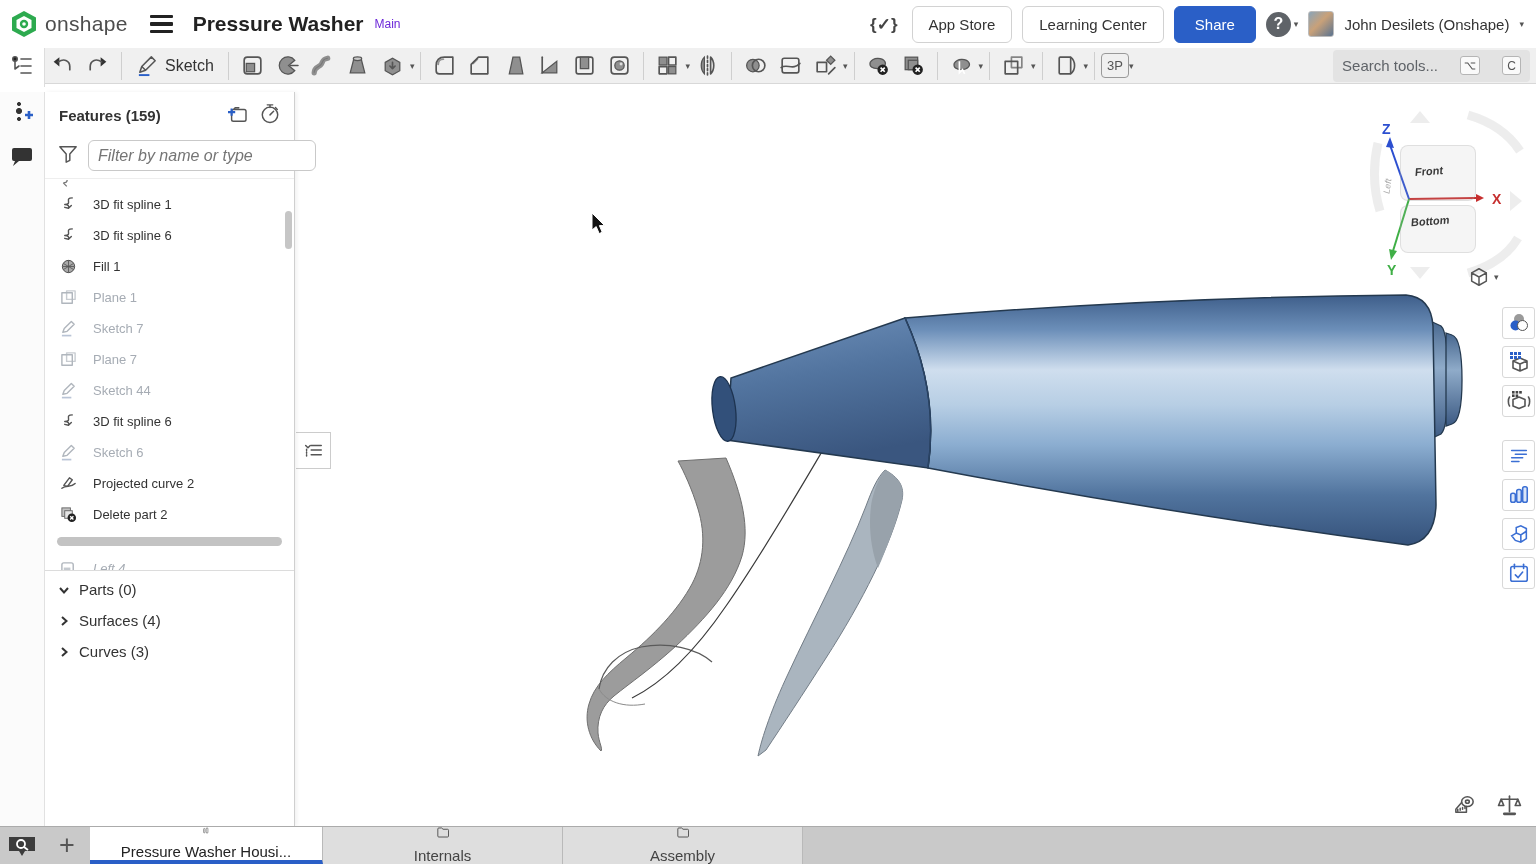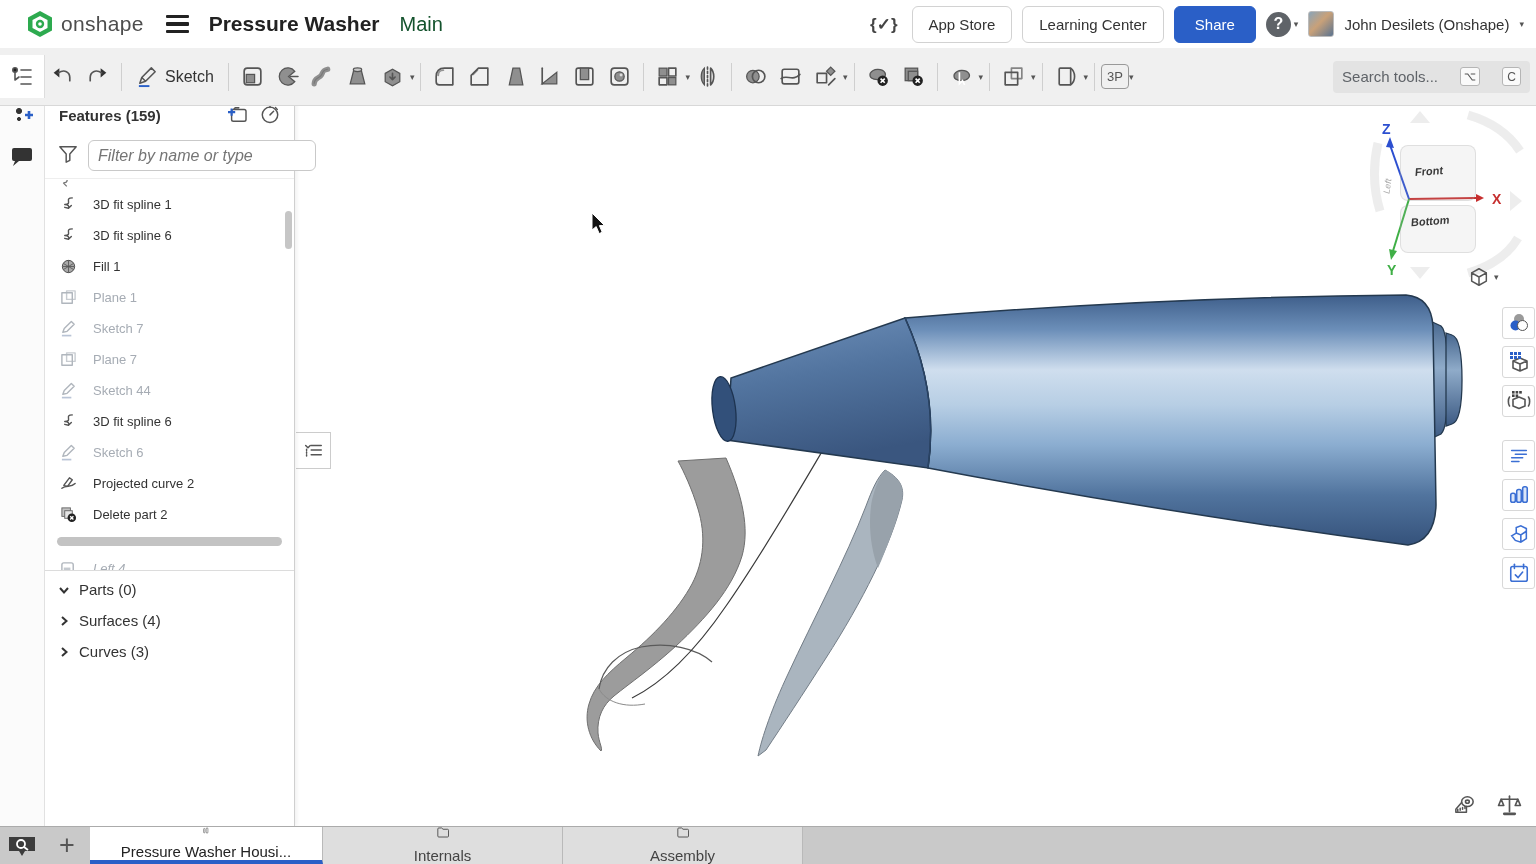--- a/index.html
+++ b/index.html
@@ -1,37 +1,37 @@
 <!DOCTYPE html>
 <html><head>
 <meta charset="utf-8">
 <style>
   * { box-sizing: border-box; margin: 0; padding: 0; }
   html,body { width:1536px; height:864px; overflow:hidden; font-family:"Liberation Sans", sans-serif; background:#fff; position:relative; }
 
   
-  #header { position:absolute; top:0; left:16px; right:0; height:48px; background:#fff; display:flex; align-items:center; z-index:30; }
+  #header { position:absolute; top:0; left:0; right:0; height:48px; background:#fff; display:flex; align-items:center; z-index:30; }
   .logo { display:flex; align-items:center; gap:7px; margin-left:10px; }
   .logo-text { font-size:21px; color:#4d4d4d; letter-spacing:.3px; }
   .burger { display:flex; flex-direction:column; gap:4px; margin:0 20px 0 22px; cursor:pointer; }
   .burger div { width:23px; height:3.5px; background:#222; border-radius:1px; }
   .doc-title { font-size:21px; font-weight:bold; color:#222; }
-  .workspace { font-size:20px; color:#14532d; margin-left:20px; }
+  .workspace { font-size:12px; color:#6d28d9; margin-left:11px; }
   .hdr-right { margin-left:auto; display:flex; align-items:center; gap:10px; margin-right:12px; }
   .fs-icon { font-size:17px; color:#444; font-weight:bold; margin-right:4px; }
   .btn { height:37px; border:1px solid #d2d2d2; border-radius:6px; background:#fff; font-size:15px; color:#333; display:flex; align-items:center; padding:0 16px; cursor:pointer; white-space:nowrap; }
   .btn.share { background:#2a5fc7; border-color:#2a5fc7; color:#fff; padding:0 20px; }
   .help-wrap { display:flex; align-items:center; gap:3px; }
   .help-circle { width:25px; height:25px; border-radius:50%; background:#5f6368; color:#fff; font-weight:bold; font-size:16px; display:flex; align-items:center; justify-content:center; }
   .caret { font-size:9px; color:#555; }
   .avatar { width:26px; height:26px; border-radius:3px; background:linear-gradient(135deg,#8aa4b8 0%,#c9a179 45%,#5a7390 100%); border:1px solid #bbb; }
   .user-name { font-size:15px; color:#333; white-space:nowrap; }
 
   
-  #toolbar { position:absolute; top:48px; left:0; right:0; height:58px; background:#f0f0f0; border-bottom:1px solid #d8d8d8; display:flex; align-items:center; z-index:25;text-align:right; }
+  #toolbar { position:absolute; top:48px; left:0; right:0; height:36px; background:#f0f0f0; border-bottom:1px solid #d8d8d8; display:flex; align-items:center; z-index:25;text-align:right; }
   .tool-tile { width:45px; height:43px; background:#fff; border-right:1px solid #ddd; display:flex; align-items:center; justify-content:center; flex:none; }
   .tbtn { height:30px; display:flex; align-items:center; justify-content:center; margin:0 5px; cursor:pointer; flex:none; }
   .tbtn svg { width:25px; height:25px; }
   .sep { width:1px; height:28px; background:#cfcfcf; margin:0 6px; flex:none; }
   .sketch-btn { display:flex; align-items:center; gap:6px; font-size:16px; color:#333; margin:0 8px; cursor:pointer; }
   .threep { border:1px solid #999; border-radius:4px; font-size:13px; color:#555; padding:4px 5px; }
   #search-tools { margin-left:auto; margin-right:6px; background:#e3e3e3; border-radius:4px; height:32px; display:flex; align-items:center; padding:0 9px; gap:22px; font-size:15px; color:#5f6368; cursor:text; flex:none; }
   .key { background:#fafafa; border:1px solid #b5b5b5; border-radius:3px; font-size:12px; color:#555; min-width:19px; height:19px; display:flex; align-items:center; justify-content:center; padding:0 3px; }
   .ic { stroke:#555; fill:none; stroke-width:1.6; stroke-linejoin:round; stroke-linecap:round; }
   .icf { fill:#8f8f8f; stroke:#555; stroke-width:1.2; }

